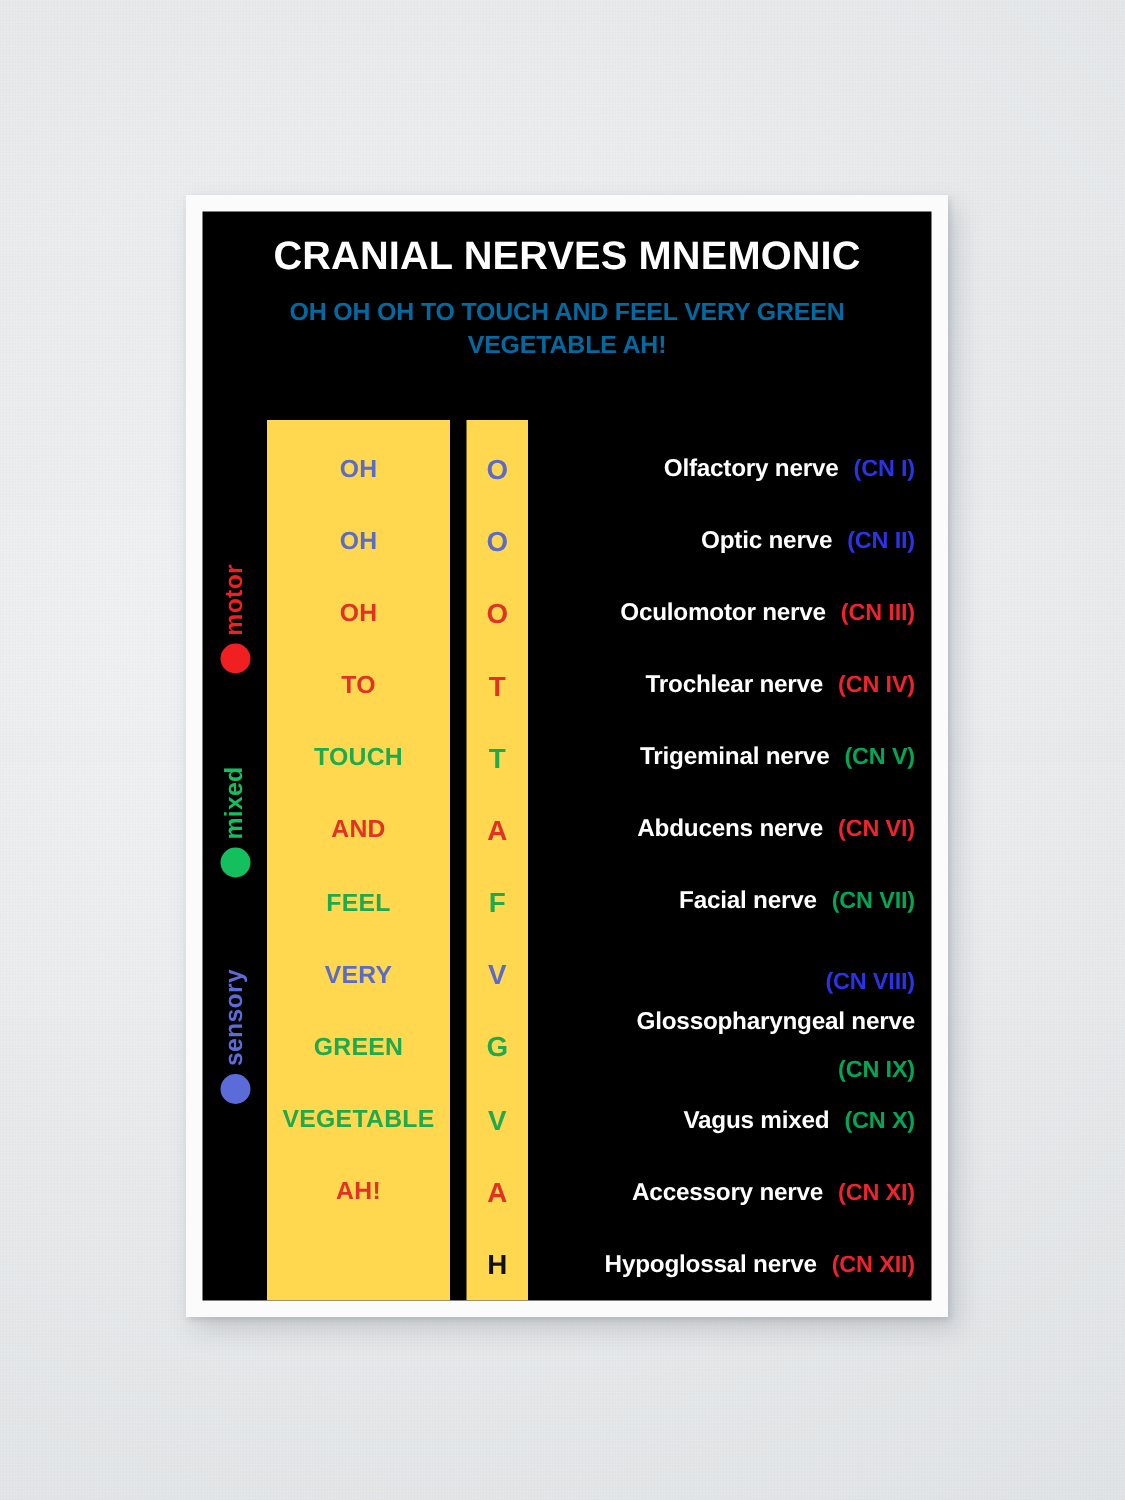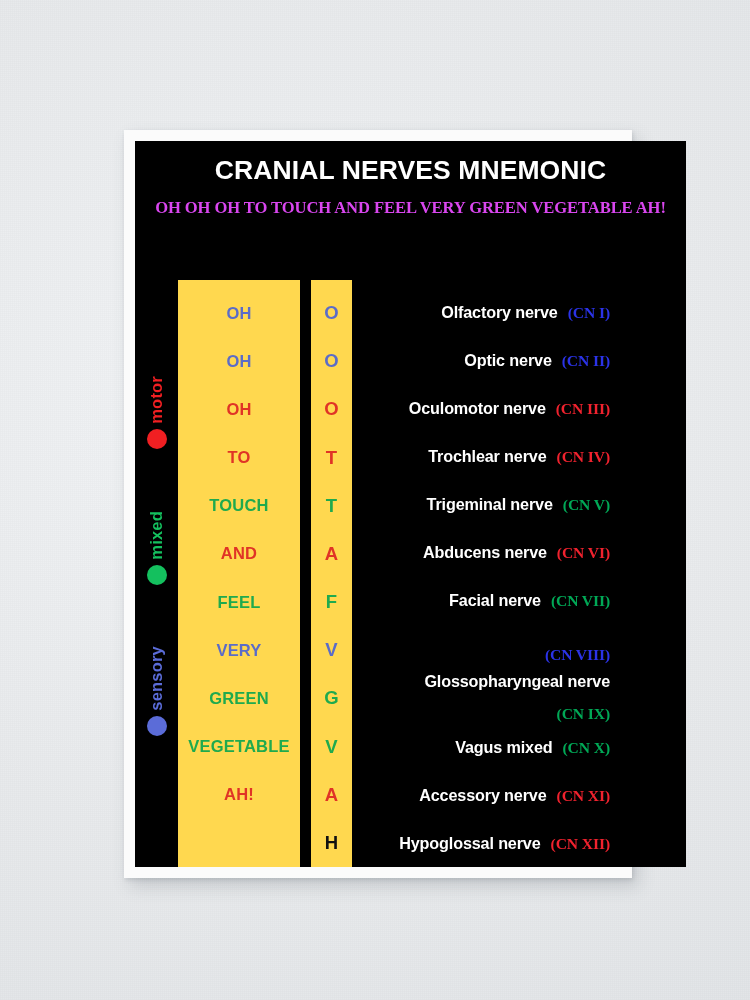--- a/index.html
+++ b/index.html
@@ -43,49 +43,48 @@
     height: 748px;
     background: #fbfbfb;
     box-shadow: 6px 8px 16px rgba(80,90,100,0.22), 1px 2px 4px rgba(80,90,100,0.18);
     z-index: 2;
   }
 
   #poster {
     position: absolute;
     left: 11px;
     top: 11px;
-    width: 551px;
+    width: 486px;
     height: 726px;
     background: #000000;
     overflow: hidden;
   }
 
   
   #poster-header {
     padding-top: 14px;
     text-align: center;
   }
 
   #poster-title {
     color: #ffffff;
     font-size: 26.5px;
     font-weight: bold;
     letter-spacing: 0.1px;
     line-height: 1.18;
   }
 
   #poster-subtitle {
-    color: #d946ef;
+    color: #0369a1;
     font-size: 16.6px;
     font-weight: bold;
     line-height: 1.28;
     margin-top: 11px;
     padding: 0 8px;
     letter-spacing: -0.1px;
-    font-family: Liberation Serif, serif;
   }
 
   
   #poster-body {
     position: absolute;
     left: 0;
     top: 139px;
     width: 486px;
     height: 587px;
     display: flex;
@@ -199,21 +198,20 @@
     color: #ffffff;
     font-size: 16.2px;
     font-weight: bold;
     letter-spacing: -0.15px;
   }
 
   .nerve-code {
     font-size: 15.6px;
     font-weight: bold;
     letter-spacing: -0.1px;
-    font-family: Liberation Serif, serif;
   }
 
   .nerve-inline .nerve-code { margin-left: 10px; }
 
   .nerve-row.wrapped .nerve-code { margin-left: 0; margin-top: 14px; }
 
   
   .c-blue-y  { color: #5b6cc8; }
   .c-red-y   { color: #e03326; }
   .c-green-y { color: #1faa4e; }

